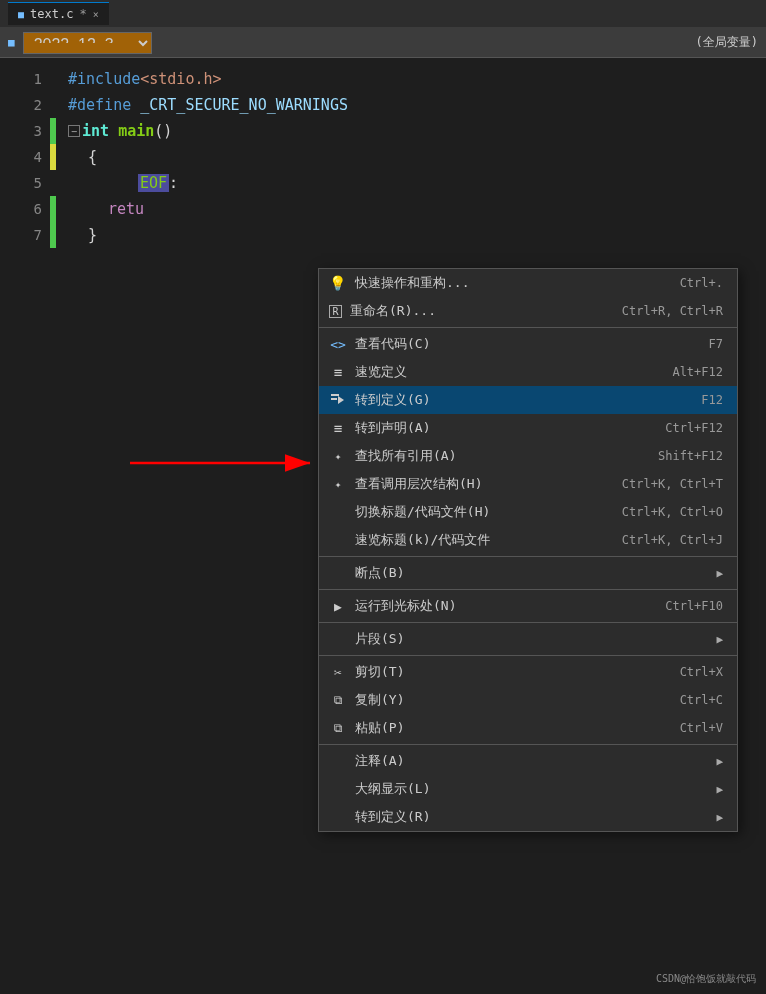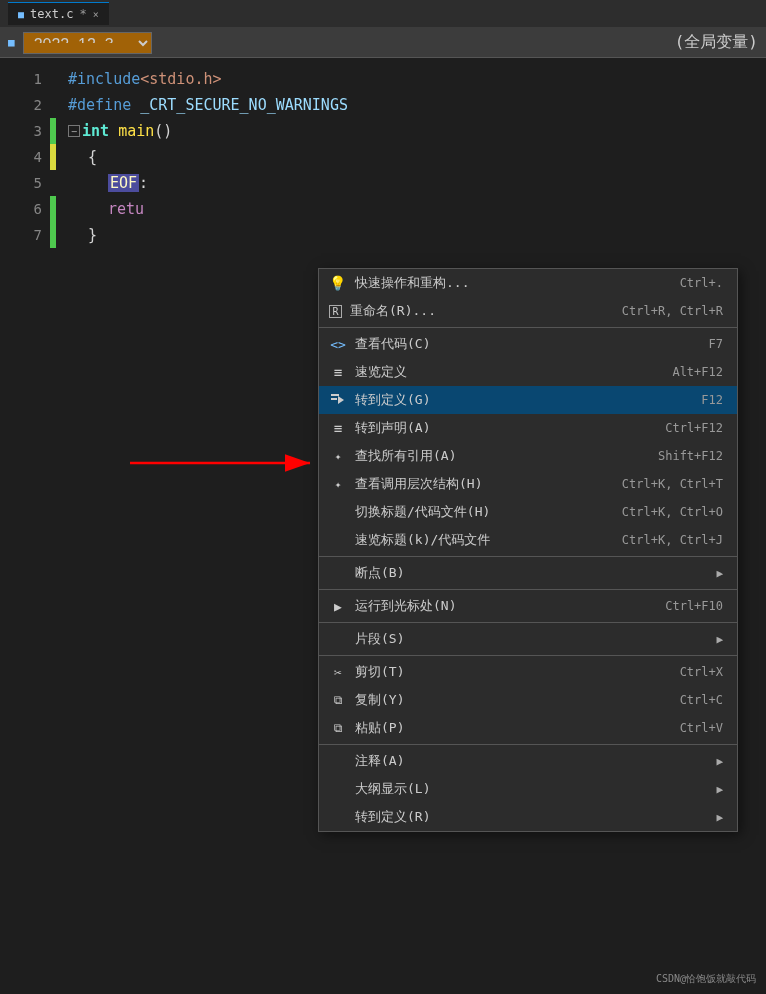--- a/index.html
+++ b/index.html
@@ -53,21 +53,21 @@
     }
     .toolbar-dropdown {
       background: #a16207;
       border: 1px solid #666;
       color: #ccc;
       font-size: 16px;
       padding: 2px 20px 10px 6px;
       height: 22px;
     }
     .toolbar-right {
-      font-size: 16px;
+      font-size: 12px;
       color: #cccccc;
     }
 
     
     .code-area {
       background: #1e1e1e;
       position: relative;
       display: flex;
       height: calc(994px - 58px);
     }
@@ -116,25 +116,25 @@
     .code-line {
       height: 26px;
       display: flex;
       align-items: center;
       font-size: 15px;
       white-space: pre;
       color: #d4d4d4;
     }
     .kw-define { color: #569cd6; }
     .incl-angle { color: #ce9178; }
-    .fn-yellow { color: #fde047; }
+    .fn-yellow { color: #84cc16; font-weight: bold; }
     .text-normal { color: #d4d4d4; }
     .kw-int { color: #5eead4; font-weight: bold; }
     .text-return { color: #c586c0; }
-    .eof-highlight { background: #4c4c9d; color: #fef9c3; padding: 0 2px; }
+    .eof-highlight { background: #4c4c9d; color: #84cc16; padding: 0 2px; margin-left: 30px; }
 
     
     .collapse-box {
       display: inline-block;
       width: 12px;
       height: 12px;
       border: 1px solid #777;
       font-size: 10px;
       line-height: 12px;
       text-align: center;

